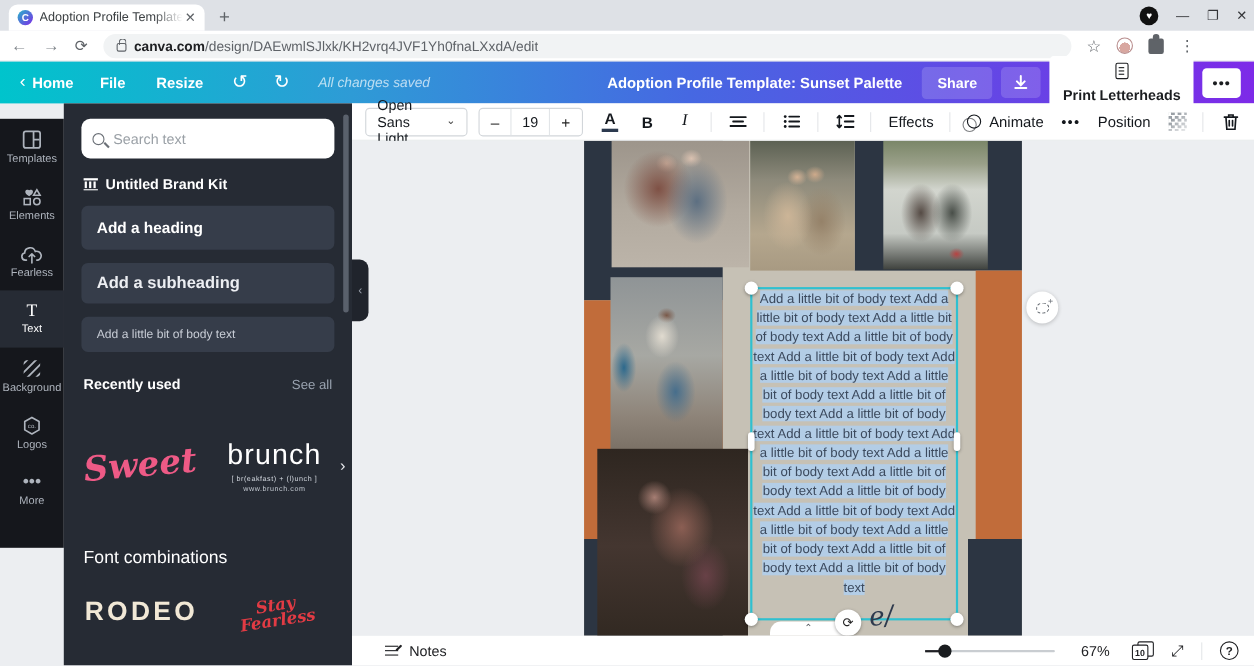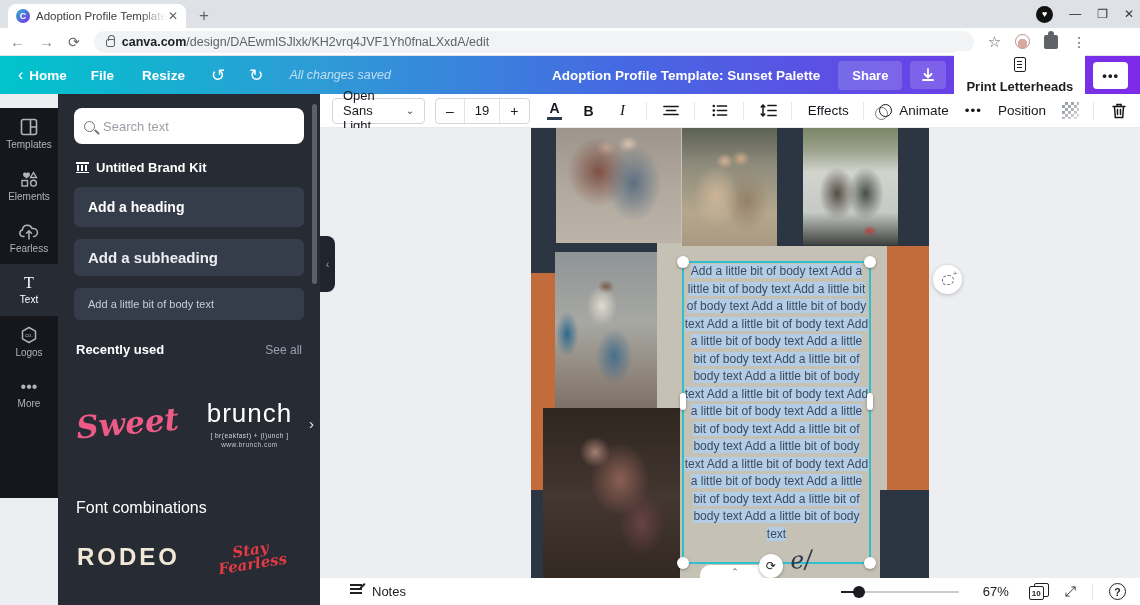--- a/index.html
+++ b/index.html
@@ -152,21 +152,21 @@
   .hbar { width:6px; height:17px; border-radius:3px; }
   .rotate { position:absolute; left:228px; top:426px; width:24px; height:24px; border-radius:50%; background:#fff; box-shadow:0 1px 3px rgba(0,0,0,.35); display:flex; align-items:center; justify-content:center; font-size:12px; color:#222; z-index:4; }
   .scriptfrag { position:absolute; left:470px; top:418px; font-family:"DejaVu Serif",serif; font-style:italic; font-size:24px; color:#2e3a4d; transform:rotate(-6deg); }
   .commentbtn { position:absolute; left:613px; top:137px; width:29px; height:29px; border-radius:50%; background:#fff; box-shadow:0 1px 4px rgba(0,0,0,.22); display:flex; align-items:center; justify-content:center; }
   .bubble { width:12px; height:10px; border:1.4px dashed #6b7077; border-radius:50% 50% 50% 4px; position:relative; }
   .bubble:before { content:"+"; position:absolute; right:-5px; top:-7px; font-size:8px; color:#6b7077; }
   .bump { position:absolute; left:380px; top:437px; width:70px; height:13px; background:#fff; border-radius:10px 10px 0 0; display:flex; align-items:center; justify-content:center; color:#5f6368; font-size:9px; }
 
   
   .bottombar { position:absolute; left:320px; top:578px; width:820px; height:27px; background:#fff; display:flex; align-items:center; padding:0 14px 0 30px; color:#202124; }
-  .noteswrap { display:flex; align-items:flex-start; gap:8px; font-size:13px; }
+  .noteswrap { display:flex; align-items:center; gap:8px; font-size:13px; }
   .notesico { width:14px; height:10px; position:relative; }
   .notesico:before { content:""; position:absolute; left:0; top:0; width:12px; height:1.6px; background:#202124; box-shadow:0 4px 0 #202124, 0 8px 0 #202124; }
   .notesico:after { content:""; position:absolute; right:-2px; top:1px; width:7px; height:1.8px; background:#202124; transform:rotate(-45deg); border-radius:1px; }
   .bbright { margin-left:auto; display:flex; align-items:center; gap:16px; }
   .slider { width:118px; height:2px; background:#c9cdd1; border-radius:2px; position:relative; }
   .slider .fill { position:absolute; left:0; top:0; height:2px; width:16px; background:#202124; }
   .slider .thumb { position:absolute; left:12px; top:-5px; width:12px; height:12px; background:#1a1c1f; border-radius:50%; }
   .zoompct { font-size:13px; min-width:34px; text-align:right; }
   .pagesico { width:20px; height:17px; position:relative; margin-left:4px; }
   .pagesico .back { position:absolute; right:0; top:0; width:15px; height:14px; border:1.4px solid #202124; border-radius:2px; }
@@ -316,20 +316,33 @@
           <path d="M10 8v8M7.5 10.2L10 7.8l2.5 2.4" stroke="#aeb4bd" stroke-width="1.5" fill="none" stroke-linecap="round" stroke-linejoin="round"></path>
         </svg>
       <span>Fearless</span>
     </div>
     <div class="rail-item active">
       <span class="g" style="font-family:'Liberation Serif',serif;">T</span>
       <span>Text</span>
     </div>
     <div class="rail-item">
       <svg class="icon" width="18" height="18" viewBox="0 0 18 18">
+          <defs>
+            <clipPath id="bgc">
+              <rect x="1.5" y="1.5" width="15" height="15" rx="2.5"></rect>
+            </clipPath>
+          </defs>
+          <g clip-path="url(#bgc)">
+            <path d="M-2 8L8-2M0 14L14 0M4 18L18 4M10 20L20 10" stroke="#aeb4bd" stroke-width="1.7"></path>
+          </g>
+        </svg>
+      <span>Background</span>
+    </div>
+    <div class="rail-item">
+      <svg class="icon" width="18" height="18" viewBox="0 0 18 18">
           <path d="M9 1.5l6.5 3.7v7.6L9 16.5l-6.5-3.7V5.2z" stroke="#aeb4bd" stroke-width="1.5" fill="none" stroke-linejoin="round"></path>
           <text x="9" y="11.2" font-size="5.5" fill="#aeb4bd" text-anchor="middle" font-family="Liberation Sans">co.</text>
         </svg>
       <span>Logos</span>
     </div>
     <div class="rail-item">
       <span class="g">•••</span>
       <span>More</span>
     </div>
   </div>

